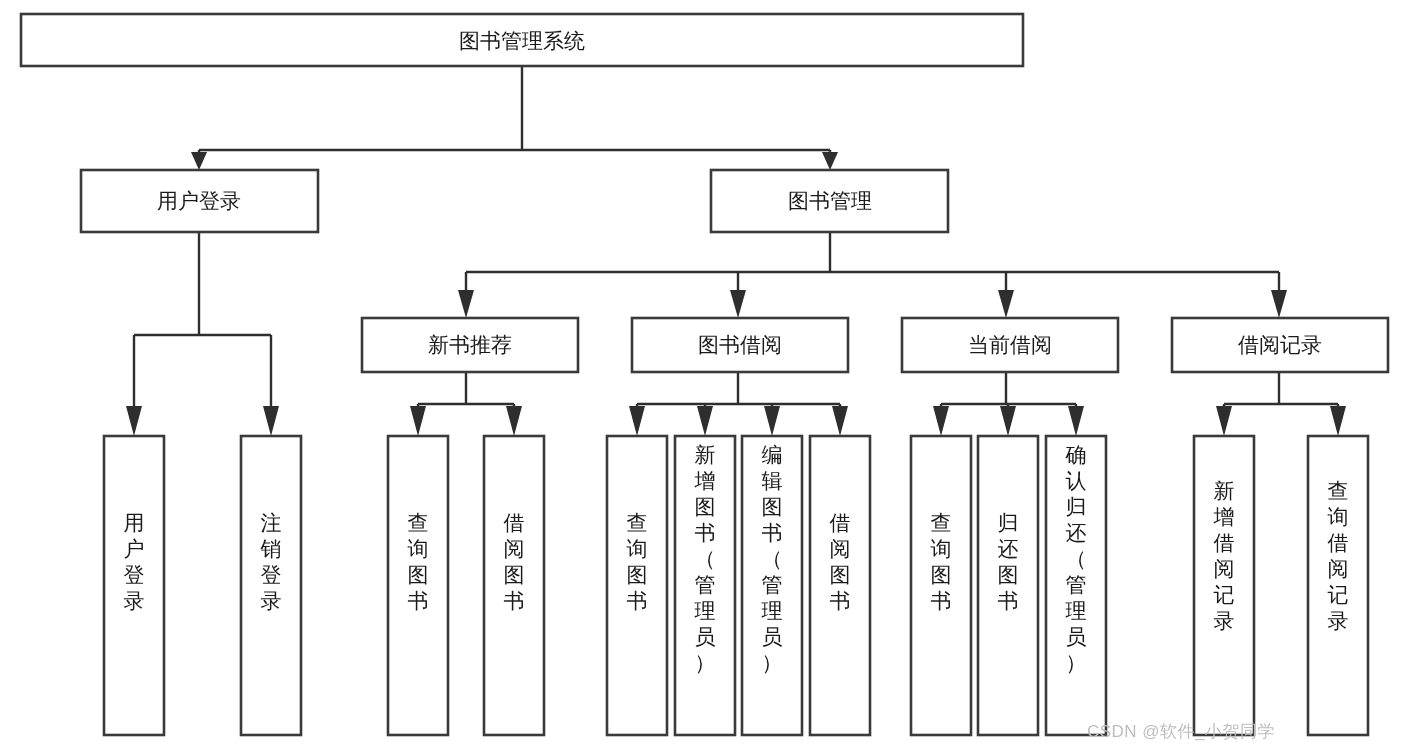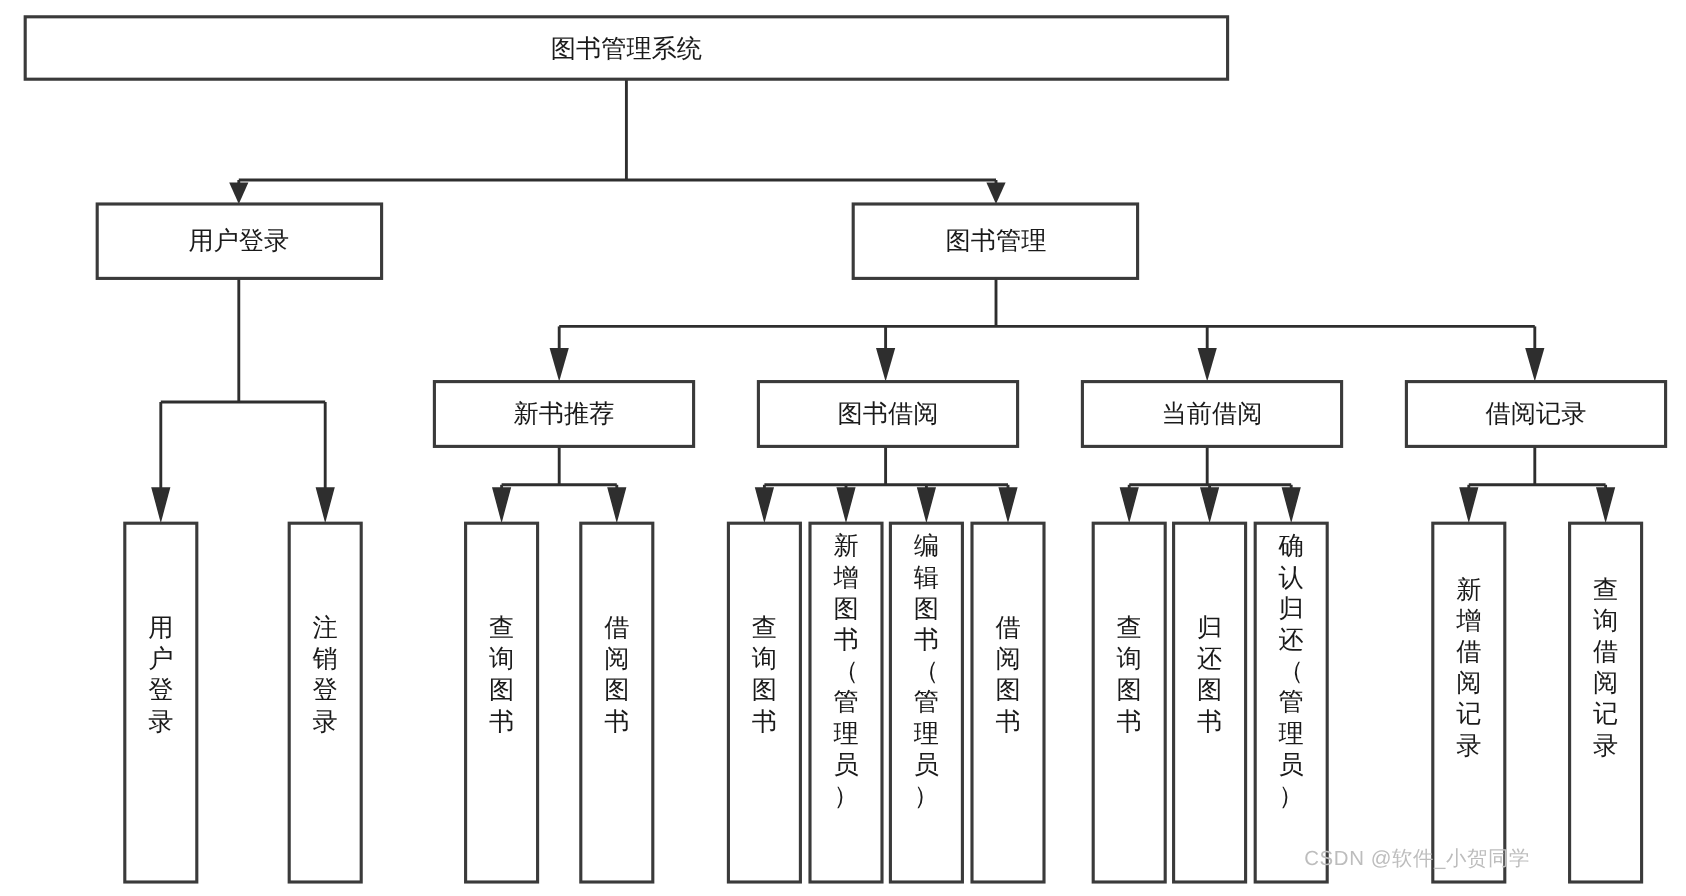--- a/index.html
+++ b/index.html
@@ -50,21 +50,21 @@
     stroke-width: 2.4;
     fill: none;
   }
   .arrow-head {
     fill: #2e2e2e;
     stroke: none;
   }
   .watermark {
     position: absolute;
     right: 8px;
-    bottom: 20px;
+    bottom: 4px;
     font-family: "Liberation Sans", "DejaVu Sans", sans-serif;
     font-size: 17px;
     color: #bdbdbd;
     white-space: nowrap;
     letter-spacing: 0.5px;
   }
 </style>
 </head>
 <body>
 

